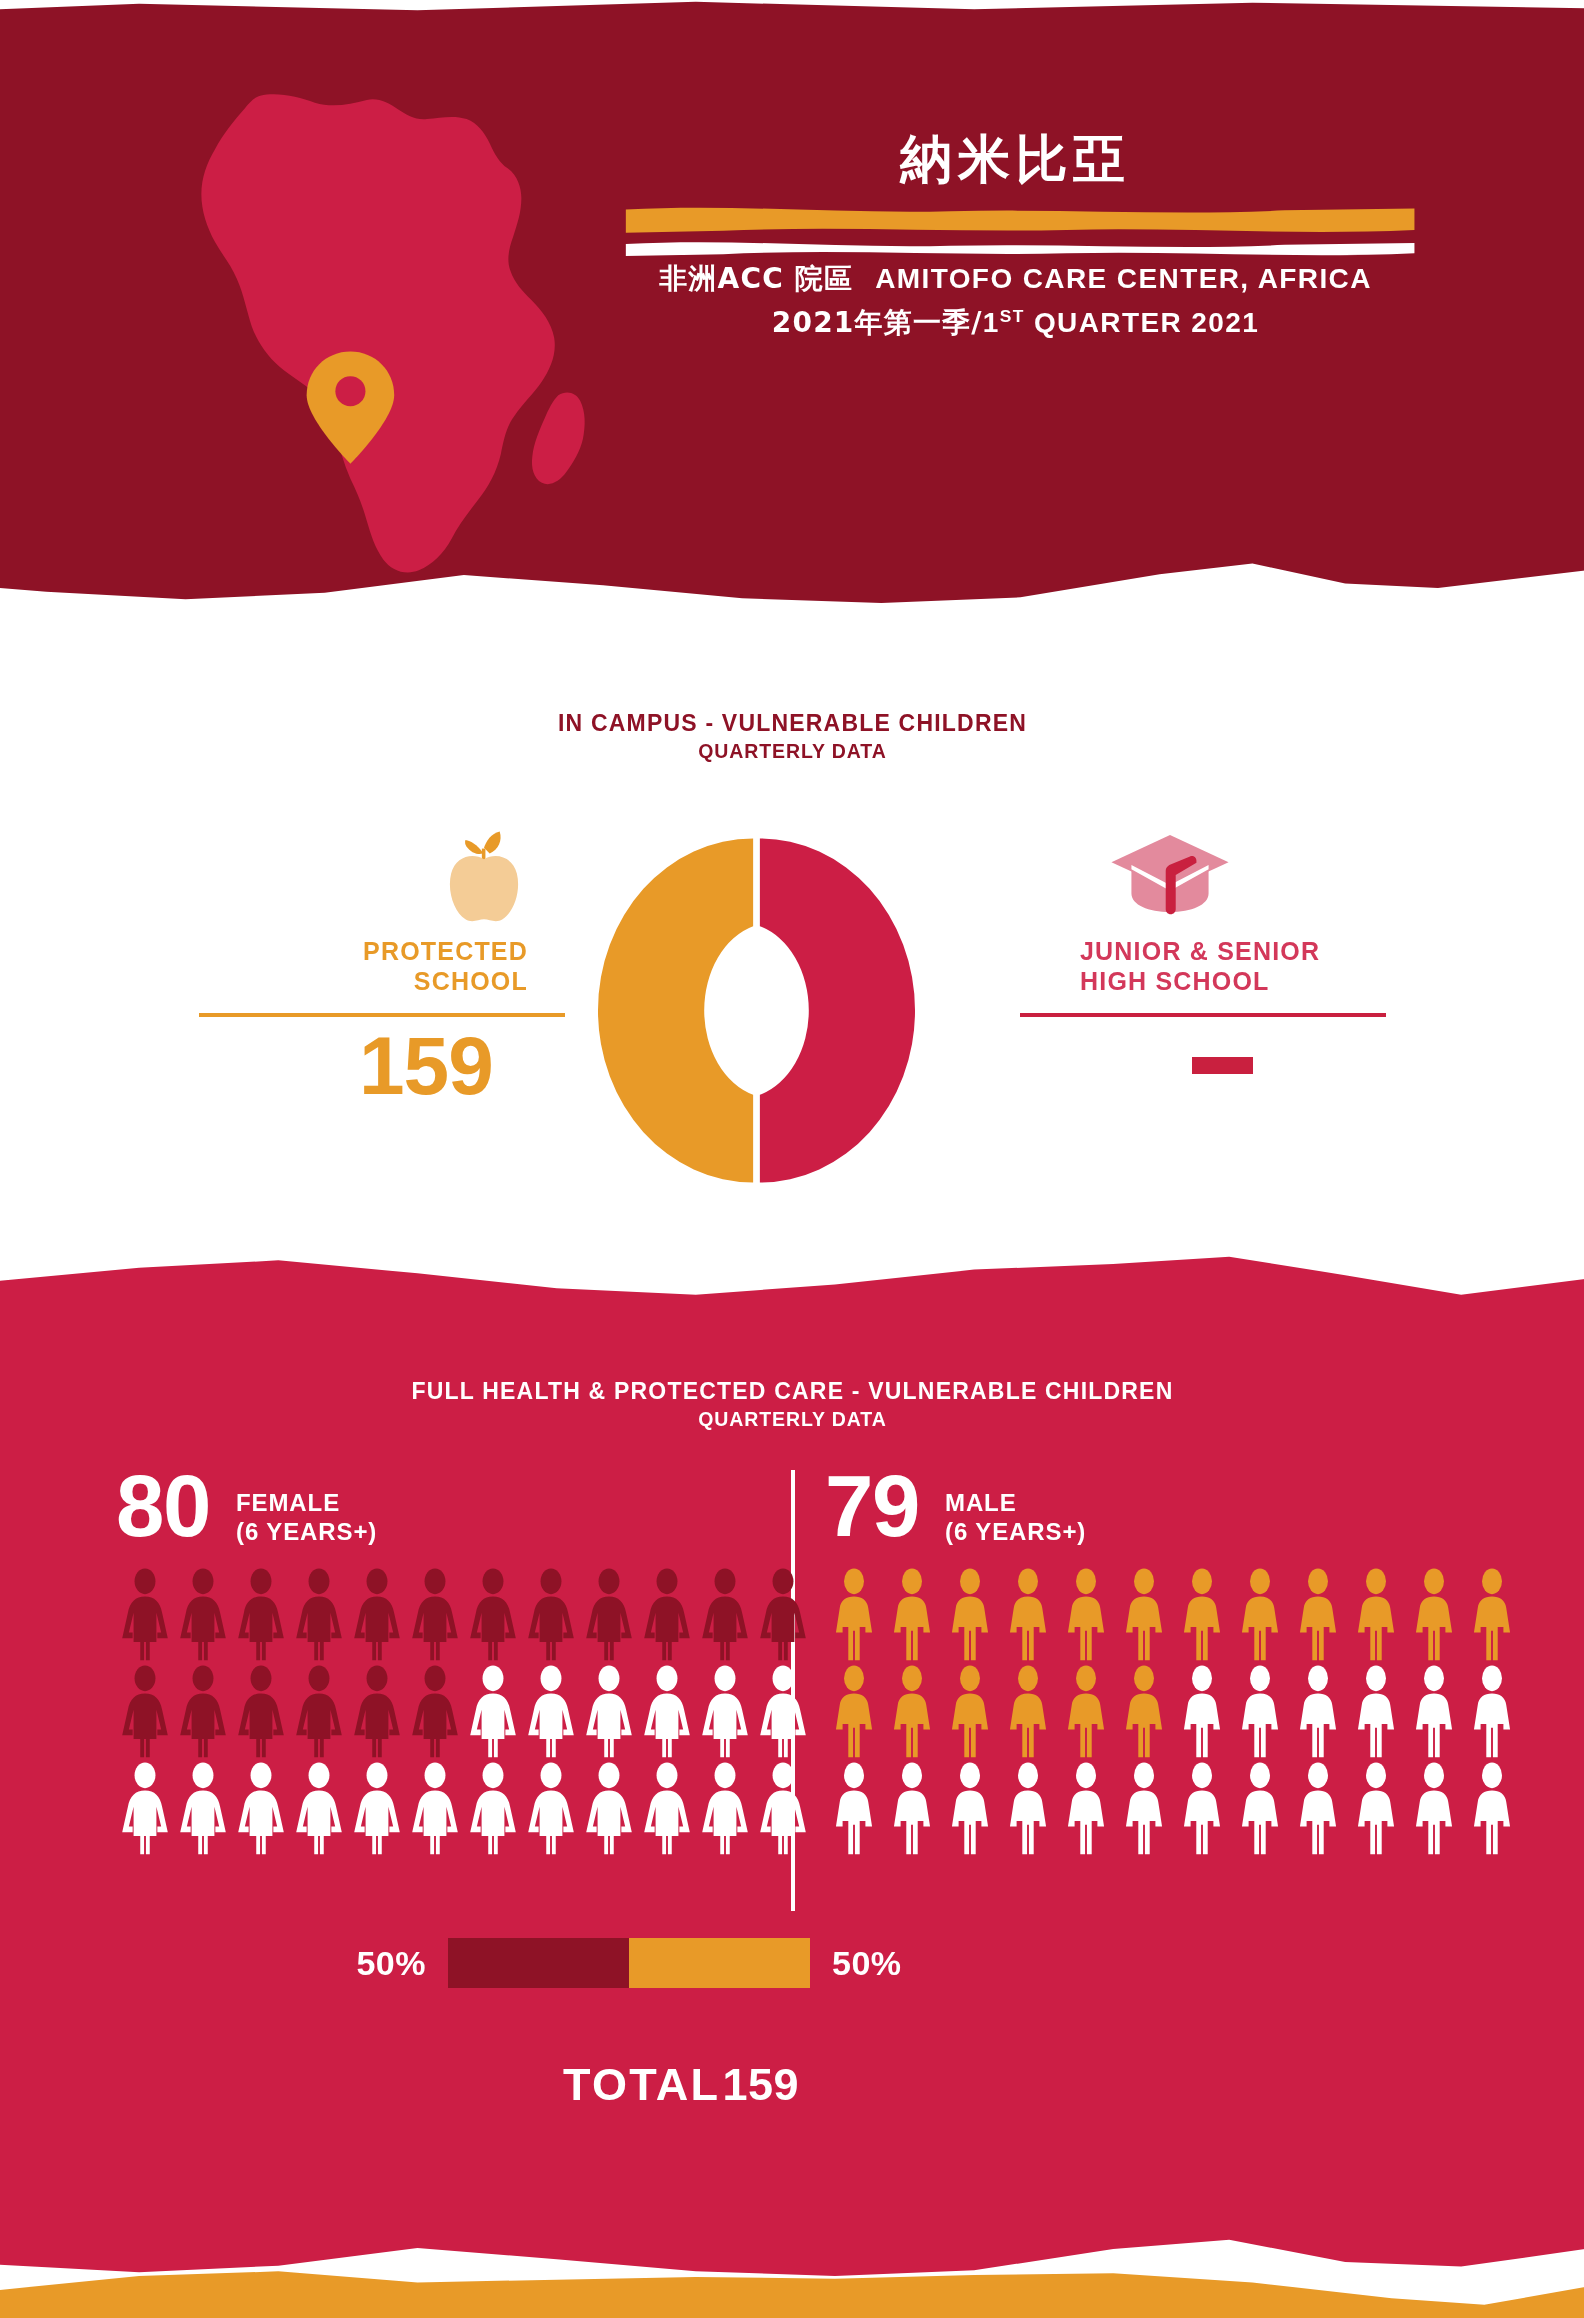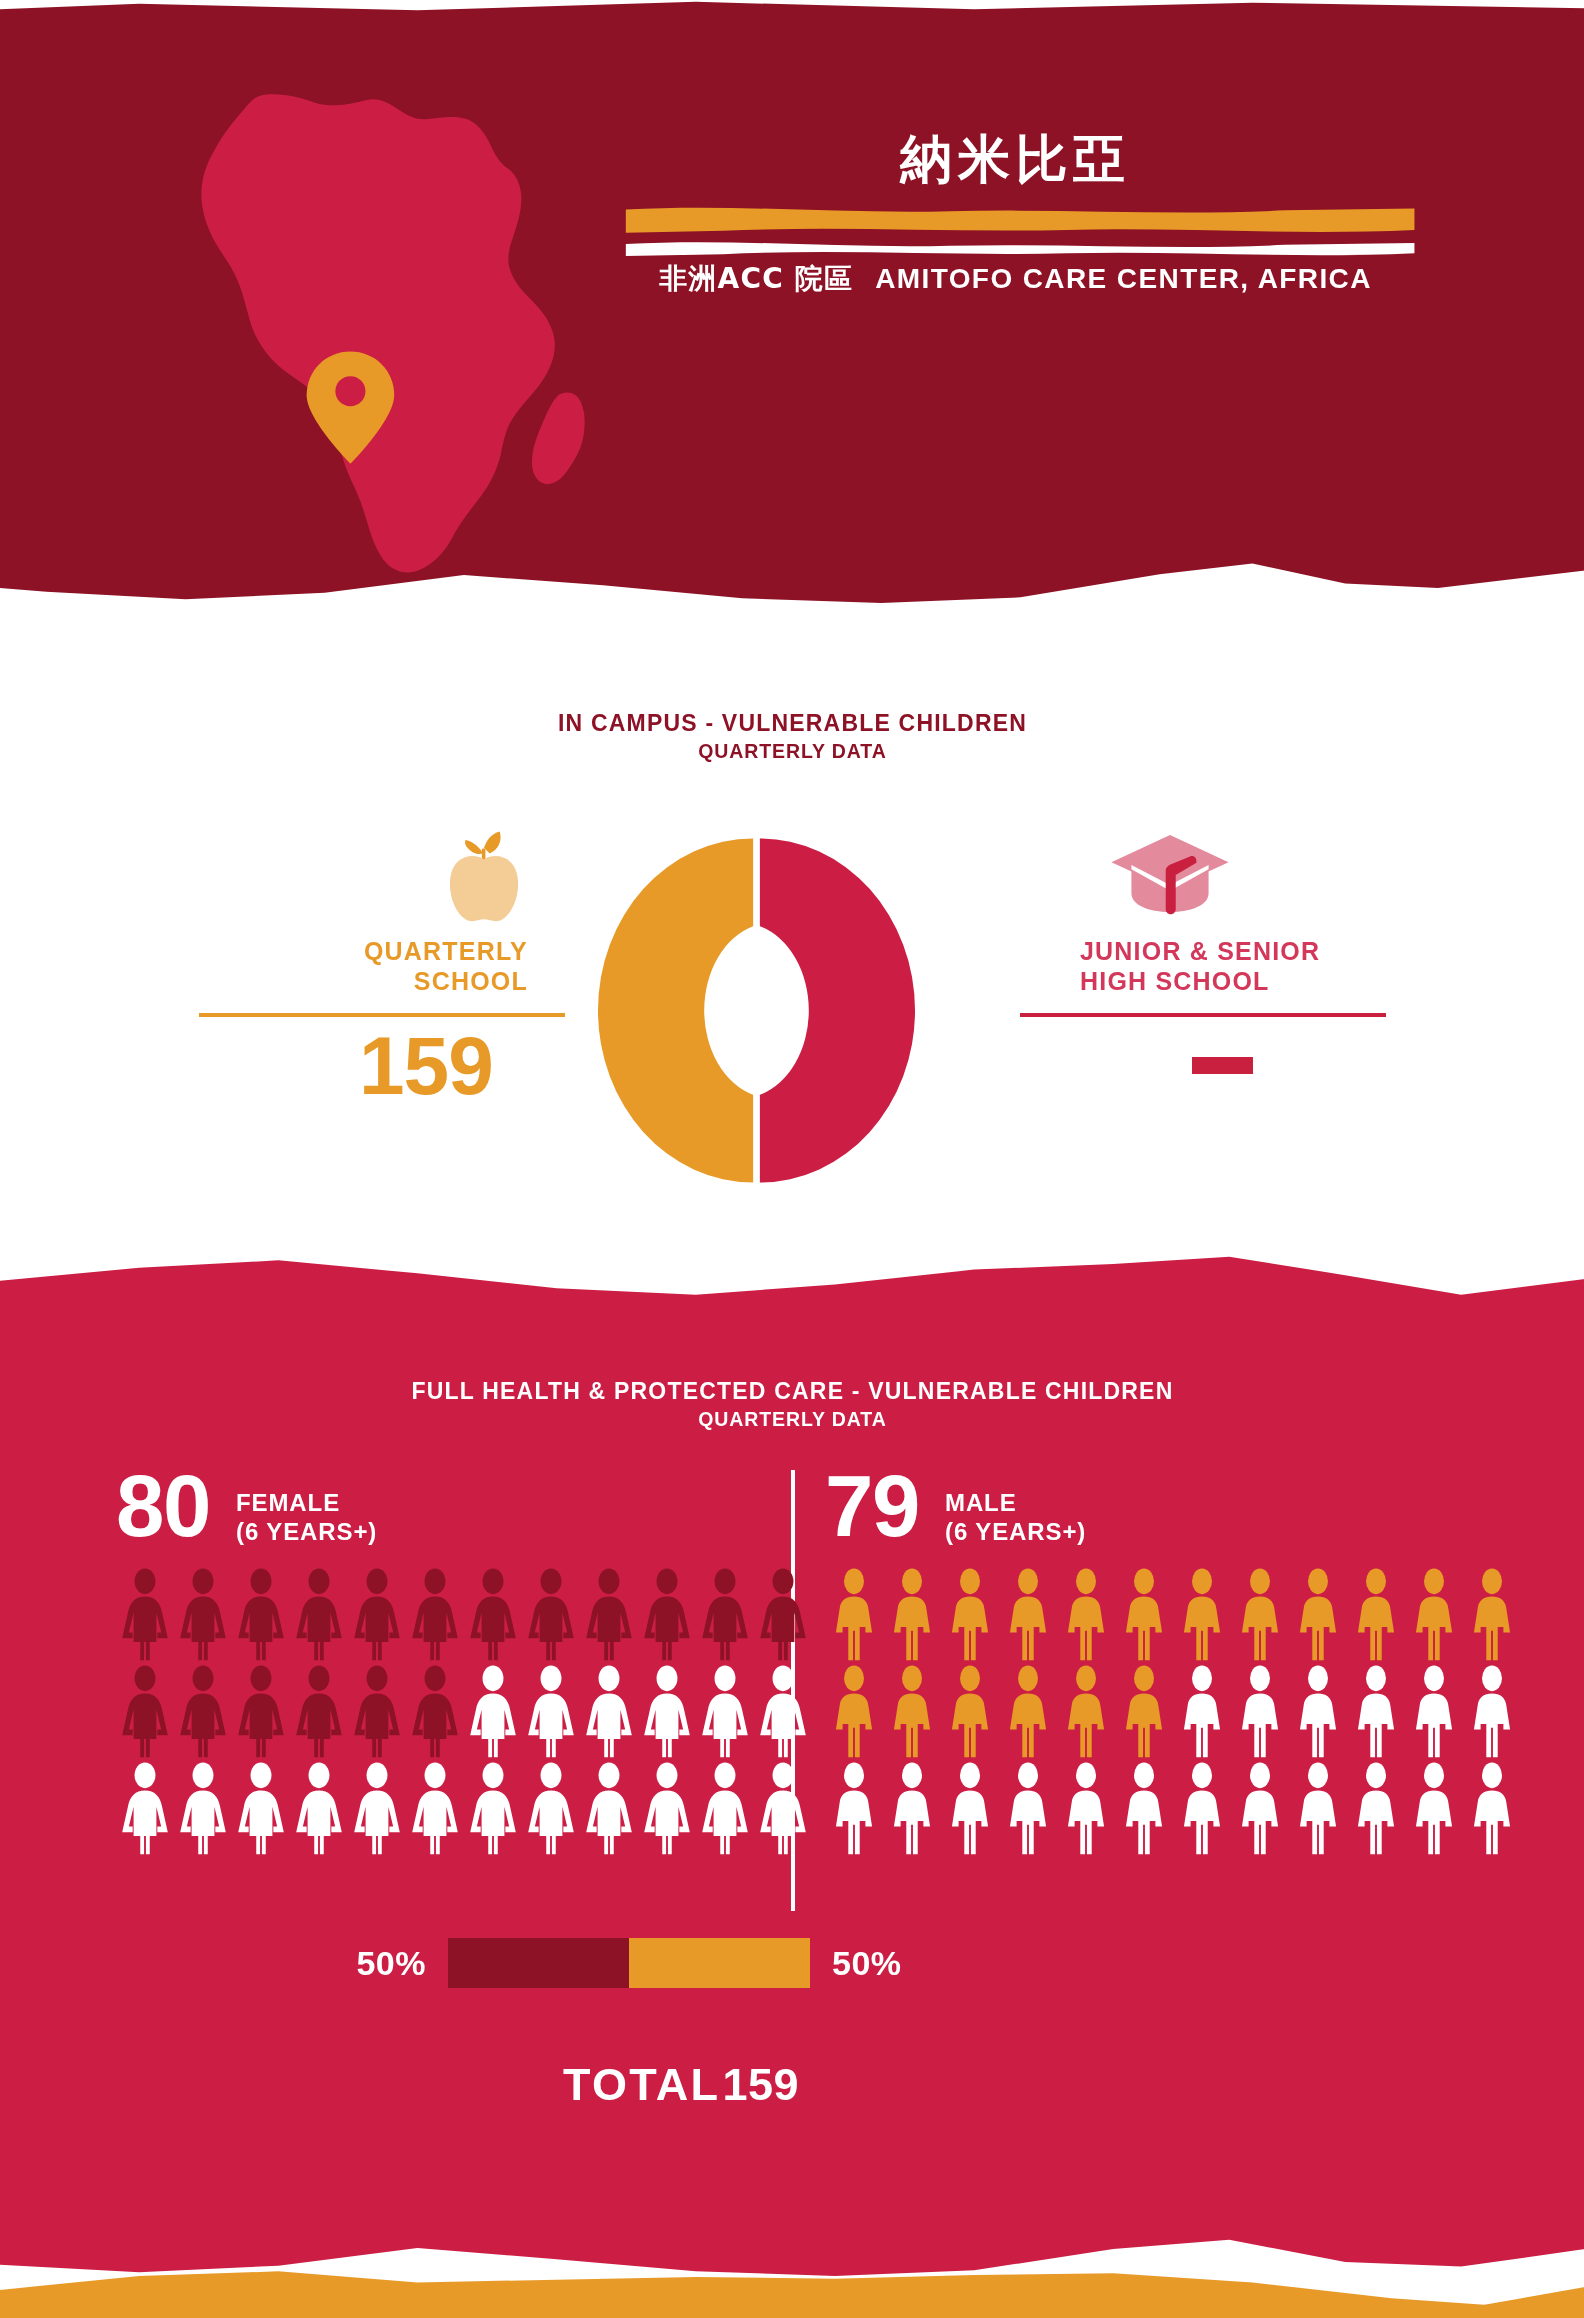--- a/index.html
+++ b/index.html
@@ -151,37 +151,40 @@
           <path d="M60,18 C300,6 520,28 760,22 C1000,16 1240,32 1480,20 L1760,16
                    L1760,62 C1500,74 1260,56 1010,62 C760,68 520,52 270,64 L60,68 Z" fill="#E89A28"></path>
           <path d="M60,92 C300,80 520,102 760,96 C1000,90 1240,106 1480,94 L1760,90
                    L1760,112 C1500,124 1260,106 1010,112 C760,118 520,102 270,114 L60,118 Z" fill="#FFFFFF"></path>
         </svg>
       </div>
 
       <div class="sub-line">
         <span>非洲ACC 院區</span><span>&nbsp;&nbsp;</span><span class="en">AMITOFO CARE CENTER, AFRICA</span>
       </div>
+      <div class="sub-line">
+        <span>2021年第一季/</span><span class="en">1</span><sup class="en">ST</sup><span class="en"> QUARTER 2021</span>
+      </div>
     </div>
   </div>
 
   <div class="sec-campus">
     <div class="sec-title campus-t1">IN CAMPUS - VULNERABLE CHILDREN</div>
     <div class="sec-title campus-t2">QUARTERLY DATA</div>
 
     <div class="lab-left">
       <svg class="ico-apple" viewBox="0 0 120 140">
         <path d="M60,32 C63,22 70,12 82,9 C86,22 80,34 68,40 Z" fill="#E89A28"></path>
         <path d="M58,38 C50,28 42,22 34,21 C32,27 36,33 44,38 C50,41 55,41 58,40 Z" fill="#E89A28"></path>
         <rect x="57" y="33" width="5" height="18" fill="#E89A28"></rect>
         <path d="M60,48 C44,38 20,44 14,68 C8,92 18,122 34,132 C44,138 52,132 60,132
                  C68,132 76,138 86,132 C102,122 112,92 106,68 C100,44 76,38 60,48 Z" fill="#F4CC96"></path>
       </svg>
       <div class="lab-txt lab-l-txt">
-        <span>QUARTERLY</span><br>
+        <span>PROTECTED</span><br>
         <span>SCHOOL</span>
       </div>
       <div class="lab-rule l"></div>
       <div class="big-num l">159</div>
     </div>
 
     <div class="donut">
       <svg viewBox="0 0 200 220">
         <g>
           <path d="M98,8 A92,102 0 0,0 98,212 L98,160 A40,52 0 0,1 98,60 Z" fill="#E89A28"></path>

